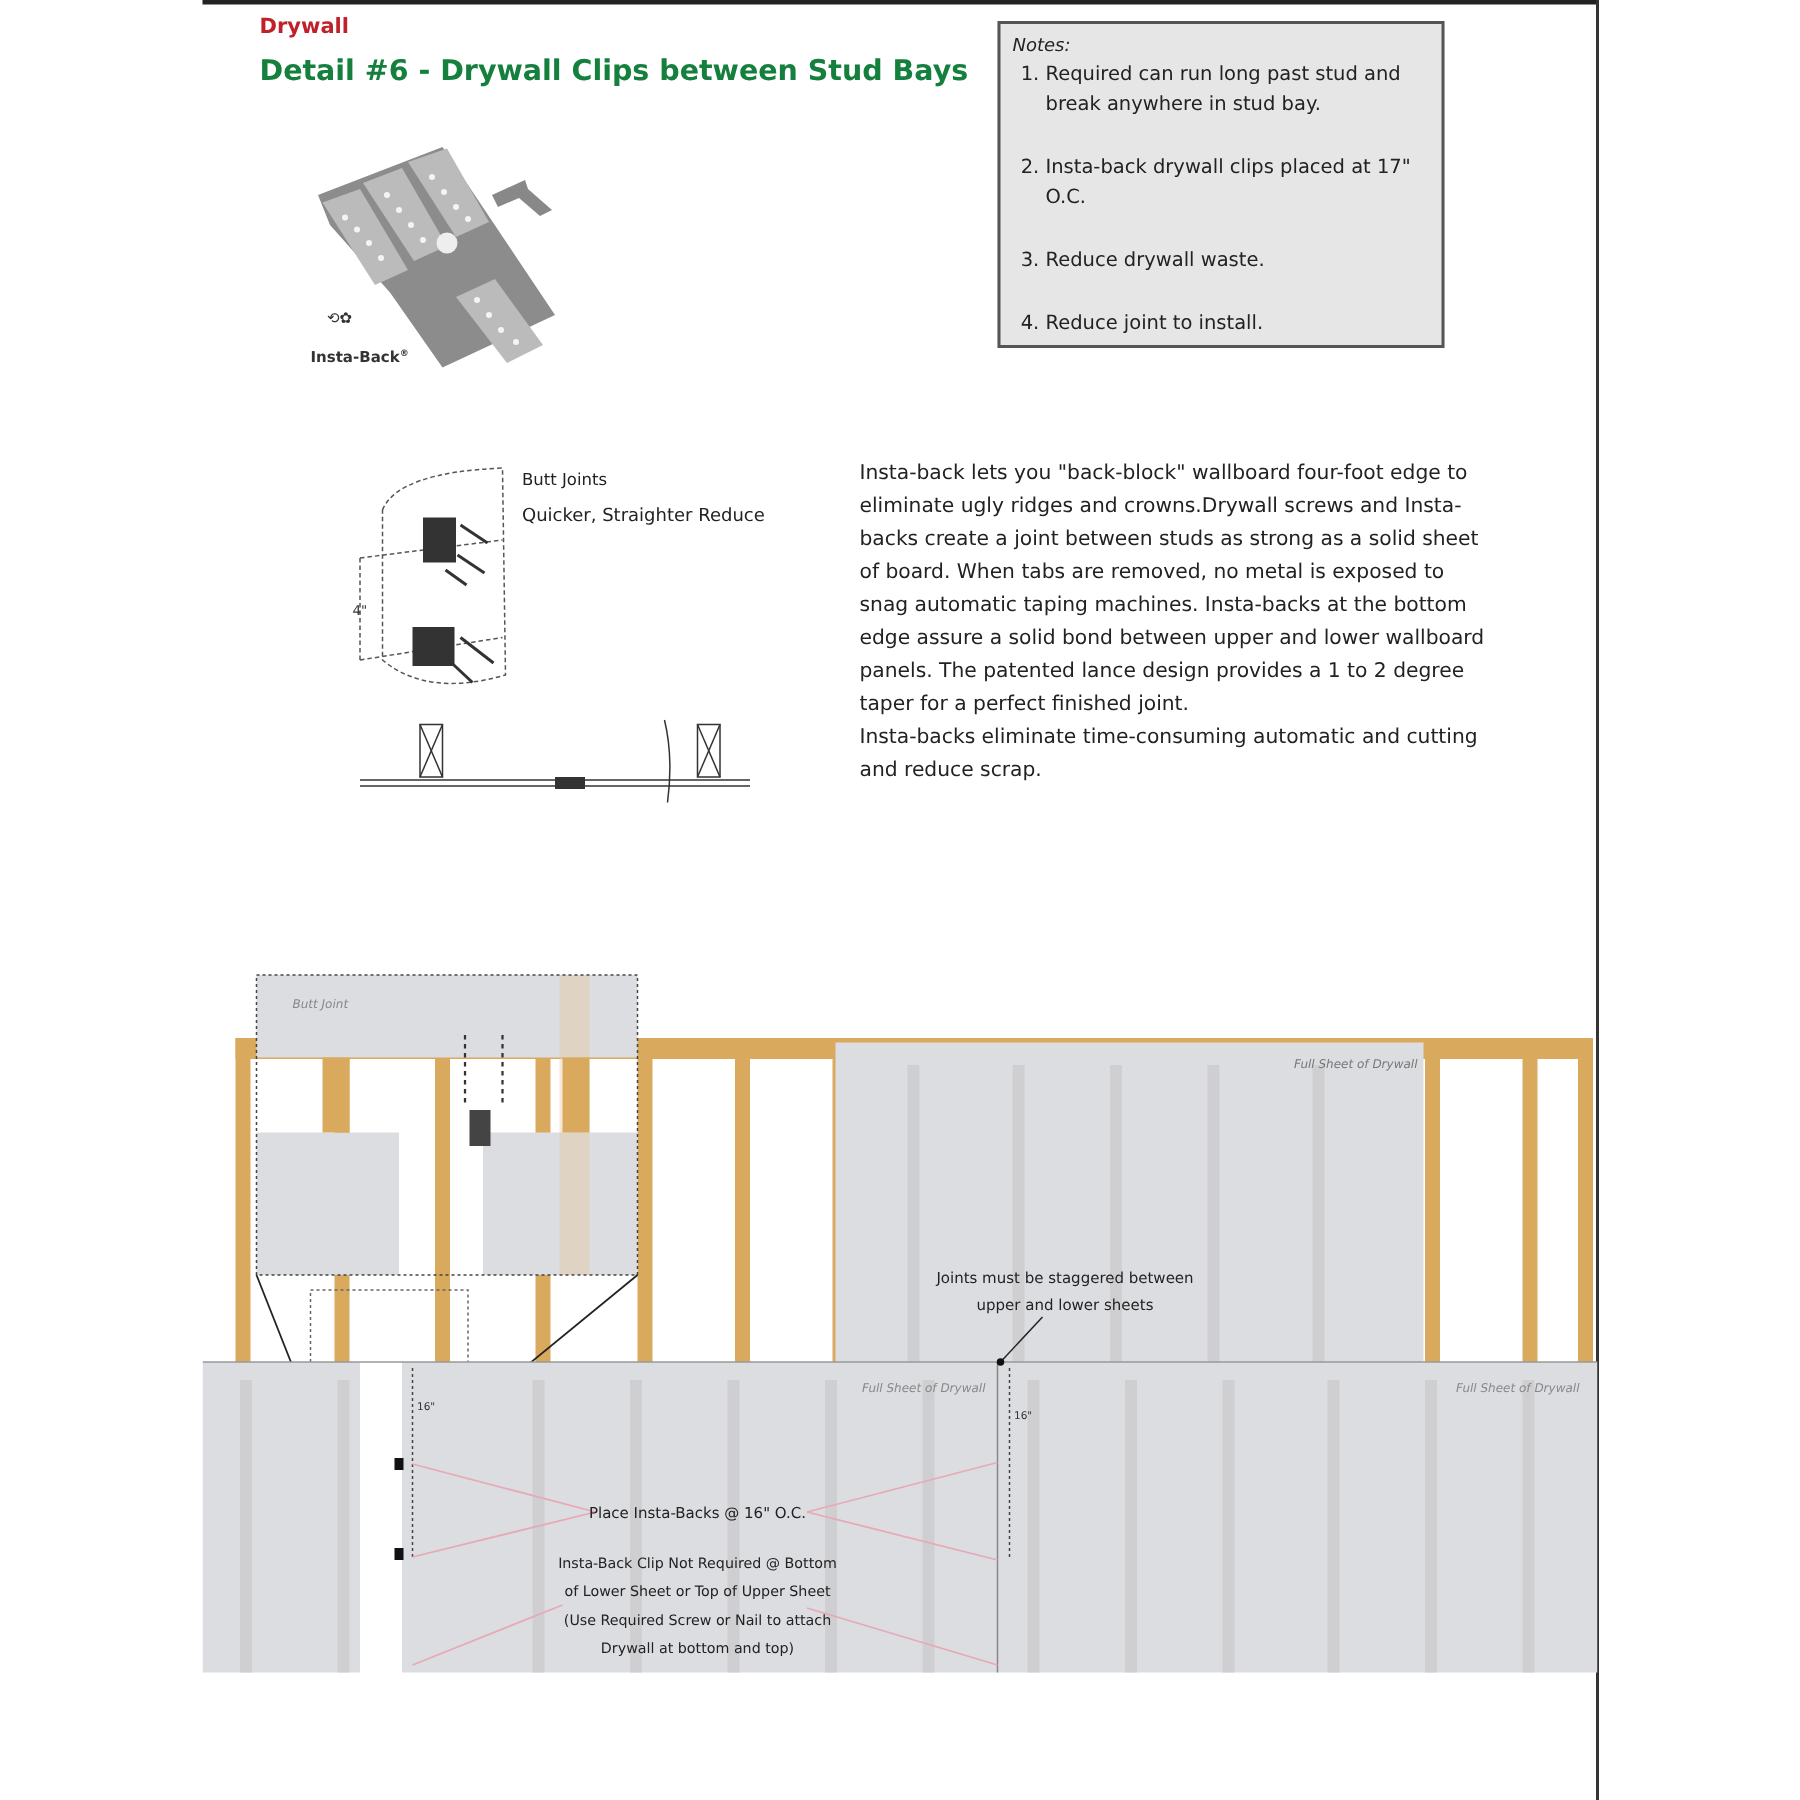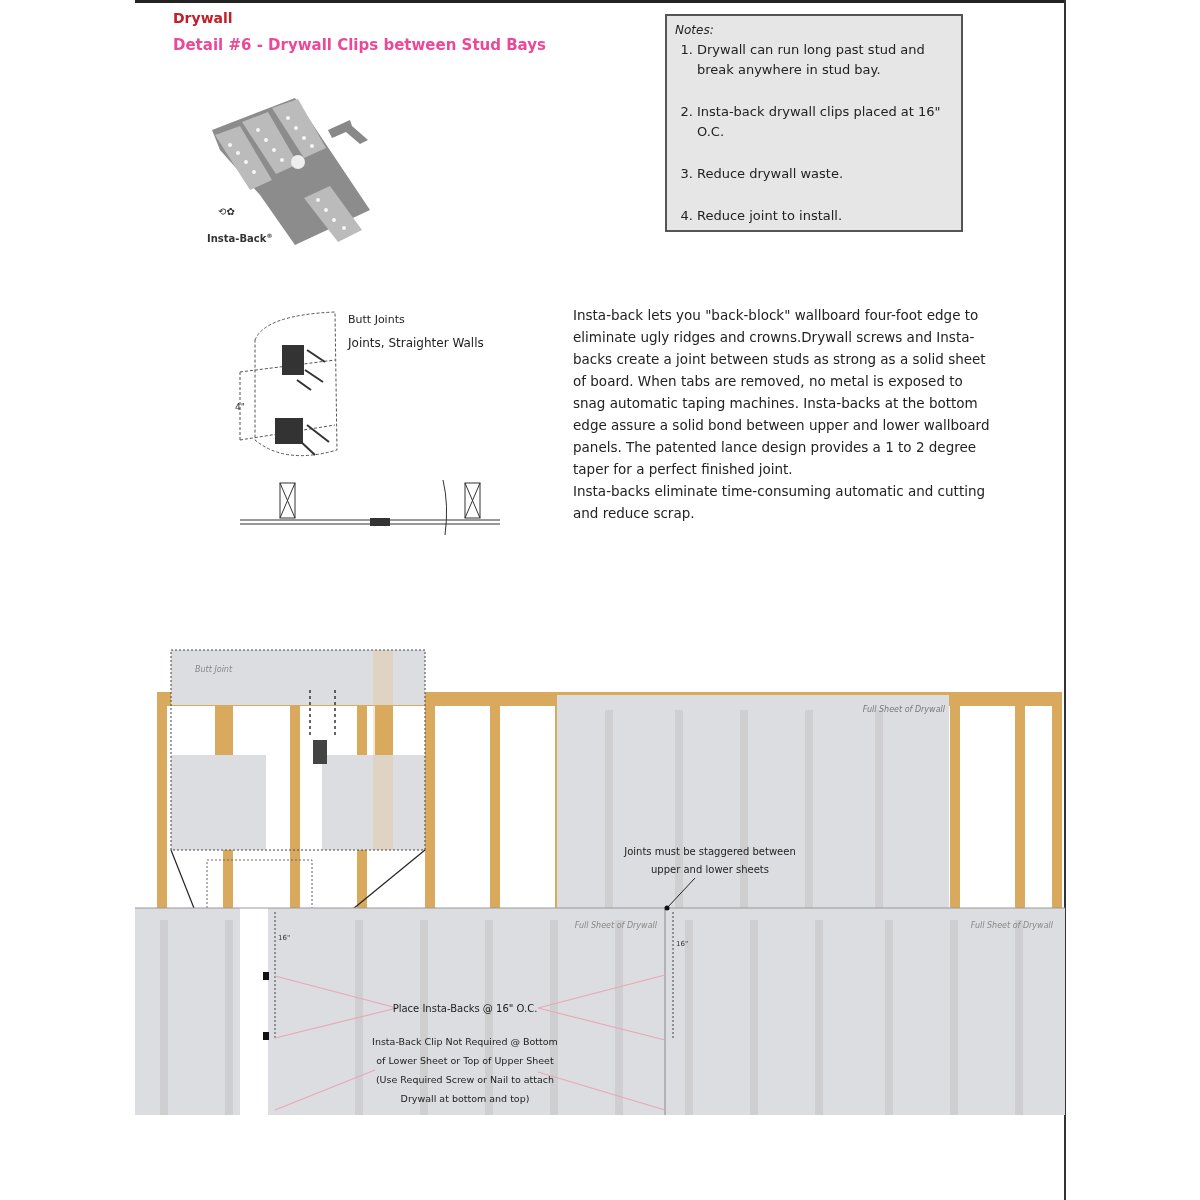--- a/index.html
+++ b/index.html
@@ -1,21 +1,21 @@
 <!DOCTYPE html>
 <html><head>
 <meta charset="utf-8">
 <style>
   html,body{margin:0;padding:0;background:#fff;}
   body{width:1200px;height:1200px;position:relative;overflow:hidden;font-family:"DejaVu Sans","Liberation Sans",sans-serif;color:#222;}
   .page{position:absolute;left:0;top:0;width:1200px;height:1048px;border-radius:11px;}
   .page-rule-top{position:absolute;left:135px;top:0;width:930px;height:3px;background:#222;}
   .page-rule-right{position:absolute;left:1064px;top:0;width:2px;height:1200px;background:#333;}
   .section-label{position:absolute;left:173px;top:10px;font-size:14px;font-weight:bold;color:#c0202a;}
-  .detail-title{position:absolute;left:173px;top:36px;font-size:15px;font-weight:bold;color:#ec4899;}
+  .detail-title{position:absolute;left:173px;top:36px;font-size:19px;font-weight:bold;color:#15803d;}
   .notes{position:absolute;left:665px;top:14px;width:298px;height:218px;background:#e6e6e6;border:2px solid #555;box-sizing:border-box;padding:4px 8px;font-size:13px;line-height:20px;color:#222;}
   .notes .hd{font-size:12px;font-style:italic;}
   .notes ol{margin:0;padding-left:22px;}
   .notes li{margin-bottom:22px;}
   .notes li:last-child{margin-bottom:0}
   .para{position:absolute;left:573px;top:304px;width:420px;font-size:13.5px;line-height:22px;color:#222;}
   .para p{margin:0;}
   .clip{position:absolute;left:200px;top:90px;width:200px;height:170px;}
   .logo-text{position:absolute;left:207px;top:232px;font-size:10px;font-weight:bold;color:#333;}
   .sketch{position:absolute;left:225px;top:300px;width:300px;height:240px;}
@@ -61,22 +61,22 @@
       <circle cx="98" cy="72" r="7" fill="#eee"></circle>
       <path d="M128,40 L150,30 L152,36 L168,50 L160,54 L146,42 L132,48 Z" fill="#888"></path>
     </g>
     <text x="18" y="125" font-size="10" fill="#333" font-family="Liberation Sans, sans-serif">⟲✿</text>
   </svg>
   <div class="logo-text"><span>Insta-Back</span><sup style="font-size:6px">®</sup></div>
 
   <div class="notes">
     <div class="hd">Notes:</div>
     <ol>
-      <li>Drywall can run long past stud and break anywhere in stud bay.</li>
-      <li>Insta-back drywall clips placed at 16" O.C.</li>
+      <li>Required can run long past stud and break anywhere in stud bay.</li>
+      <li>Insta-back drywall clips placed at 17" O.C.</li>
       <li>Reduce drywall waste.</li>
       <li>Reduce joint to install.</li>
     </ol>
   </div>
 
   <svg class="sketch" viewBox="0 0 300 240">
     <g stroke="#555" stroke-width="1" fill="none" stroke-dasharray="3,2">
       <path d="M30,40 Q40,15 110,12 L112,150 Q60,165 30,140 Z"></path>
       <line x1="15" y1="72" x2="110" y2="60"></line>
       <line x1="15" y1="140" x2="110" y2="125"></line>
@@ -99,21 +99,21 @@
       <rect x="240" y="183" width="15" height="35"></rect>
         <line x1="240" y1="183" x2="255" y2="218"></line>
         <line x1="255" y1="183" x2="240" y2="218"></line>
       <line x1="15" y1="220" x2="275" y2="220"></line>
         <line x1="15" y1="224" x2="275" y2="224"></line>
       <path d="M218,180 Q224,205 220,235"></path>
     </g>
     <rect x="145" y="218" width="20" height="8" fill="#333"></rect>
   </svg>
   <div class="sketch-l1">Butt Joints</div>
-  <div class="sketch-l2">Joints, Straighter Walls</div>
+  <div class="sketch-l2">Quicker, Straighter Reduce</div>
 
   <div class="para">
     <p>Insta-back lets you "back-block" wallboard four-foot edge to eliminate ugly ridges and crowns.Drywall screws and Insta-backs create a joint between studs as strong as a solid sheet of board. When tabs are removed, no metal is exposed to snag automatic taping machines. Insta-backs at the bottom edge assure a solid bond between upper and lower wallboard panels. The patented lance design provides a 1 to 2 degree taper for a perfect finished joint.</p>
     <p>Insta-backs eliminate time-consuming automatic and cutting and reduce scrap.</p>
   </div>
 
   <svg class="wall" viewBox="0 0 930 480">
 
     <rect x="22" y="52" width="905" height="14" fill="#d9a95e"></rect>
 

